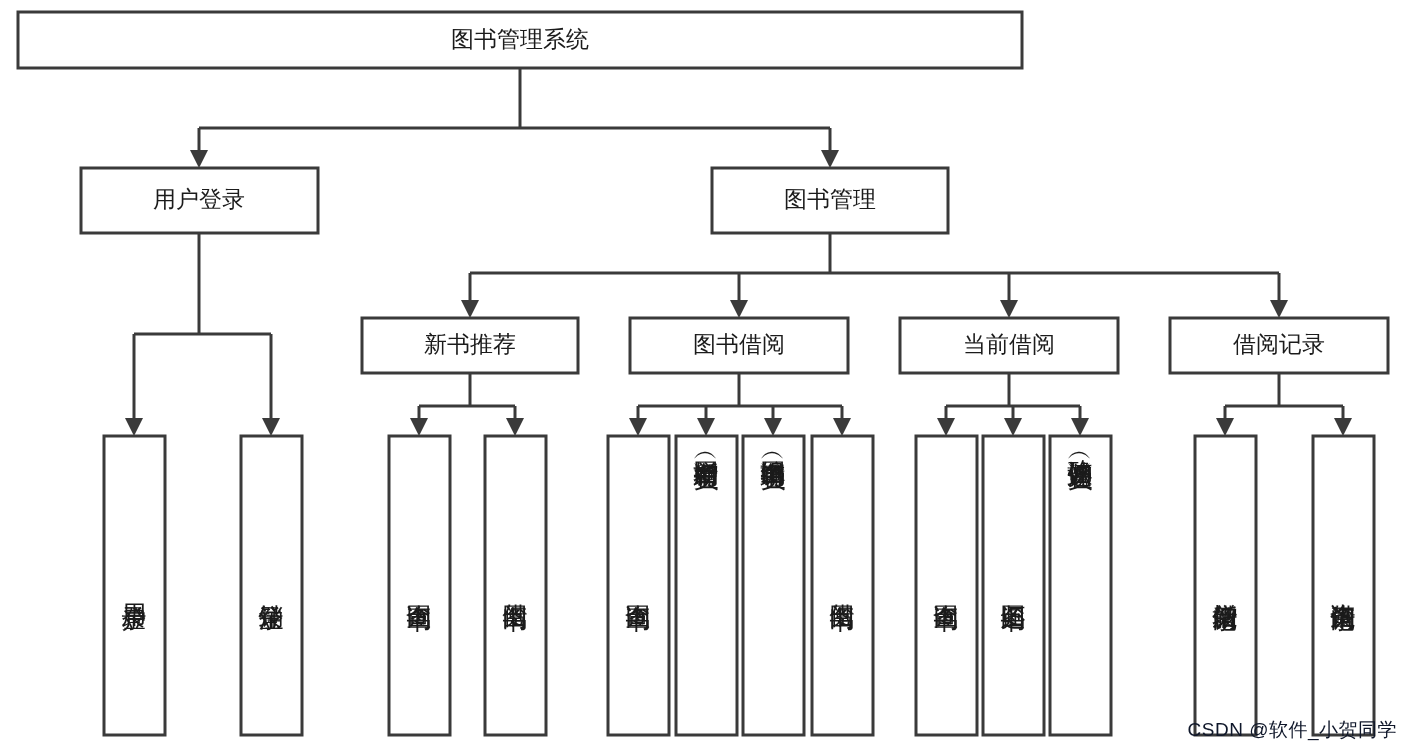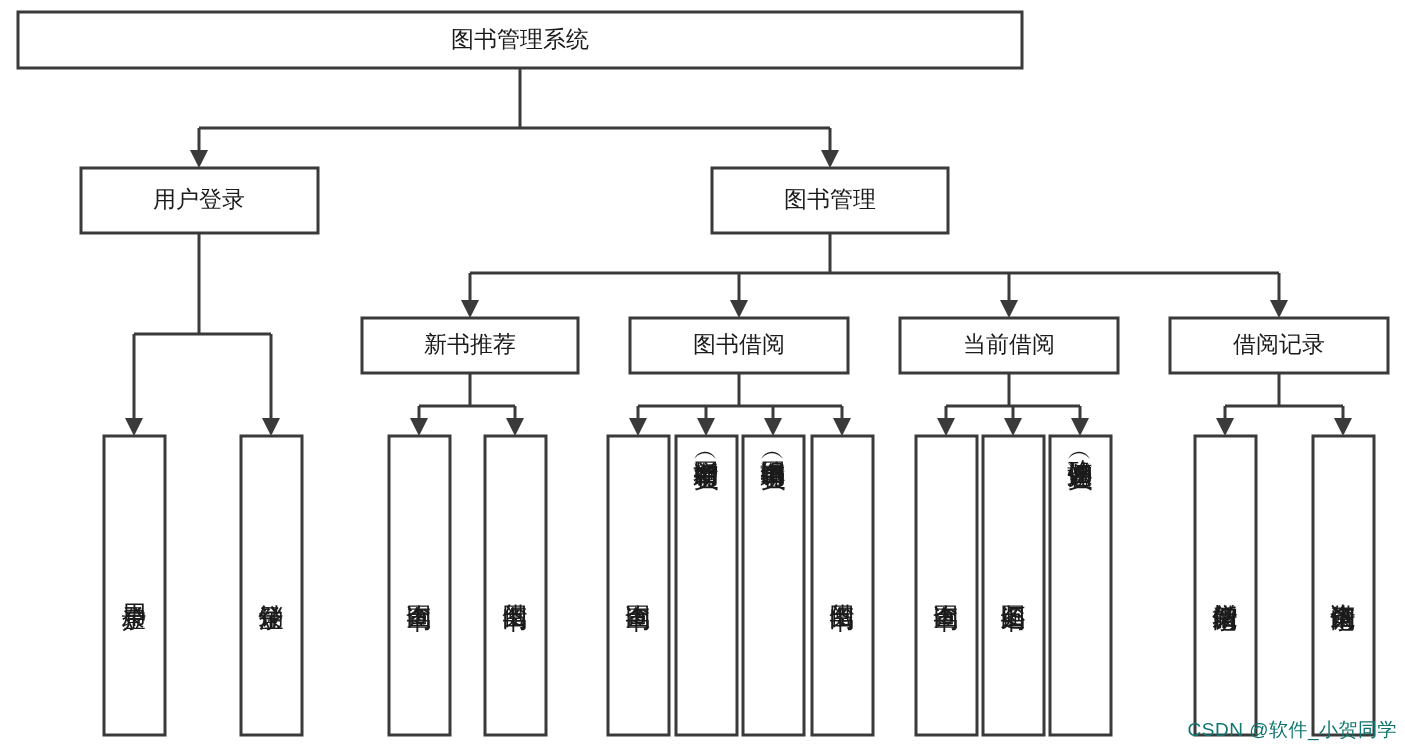--- a/index.html
+++ b/index.html
@@ -62,21 +62,21 @@
     letter-spacing: 1px;
     white-space: nowrap;
     text-align: center;
   }
   .watermark {
     position: absolute;
     right: 8px;
     bottom: 4px;
     font-family: "Liberation Sans", "DejaVu Sans", sans-serif;
     font-size: 19px;
-    color: #0f766e;
+    color: #0f172a;
     letter-spacing: 0.5px;
     white-space: nowrap;
   }
 </style>
 </head>
 <body>
 
 <div id="stage">
 
   <svg id="diagram" viewBox="0 0 1405 747">

